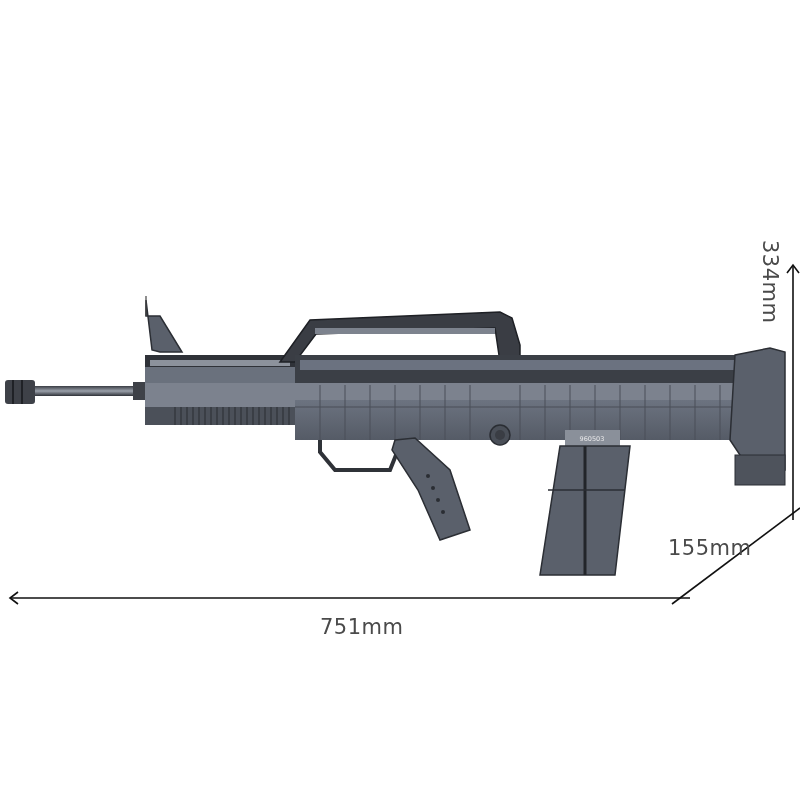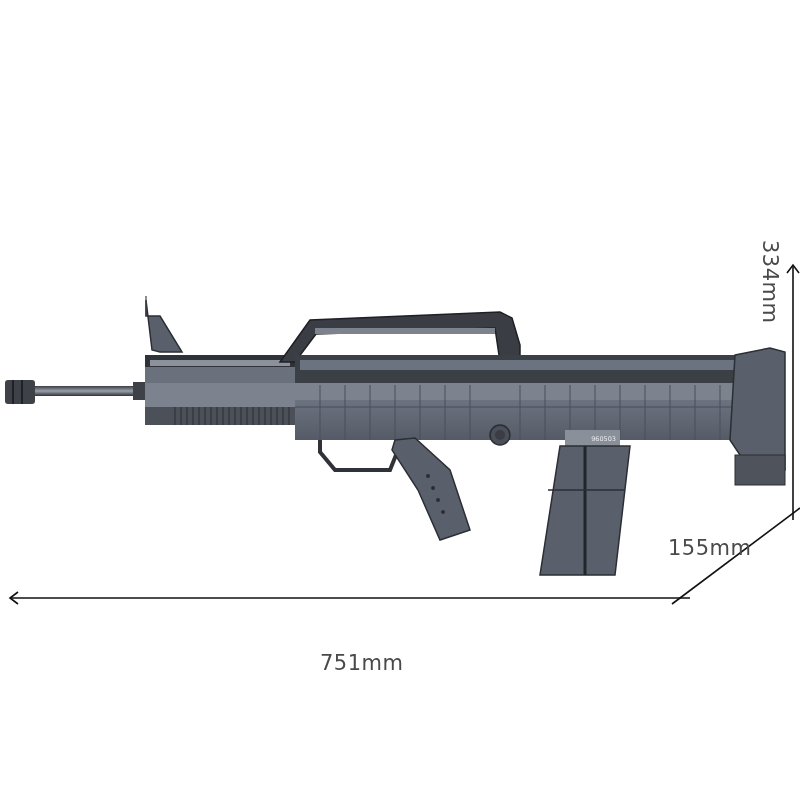--- a/index.html
+++ b/index.html
@@ -1,22 +1,22 @@
 <!DOCTYPE html>
 <html><head>
 <meta charset="utf-8">
 <style>
   html,body{margin:0;padding:0;background:#ffffff;}
   body{width:800px;height:800px;position:relative;overflow:hidden;font-family:"DejaVu Sans","Liberation Sans",sans-serif;}
   .stage{position:absolute;left:0;top:0;width:800px;height:800px;}
   .dim-label{position:absolute;color:#4a4a4a;font-size:21px;letter-spacing:0.5px;}
-  #lbl-length{left:320px;top:615px;margin-top:36px;}
+  #lbl-length{left:320px;top:615px;}
   #lbl-depth{left:668px;top:522px;margin-top:14px;}
   #lbl-height{left:745px;top:240px;transform-origin:0 0;transform:translate(0,0) rotate(90deg);left:782px;top:240px;}
-  .serial{position:absolute;left:568px;top:433px;width:48px;height:12px;font-size:6.5px;color:#e8e8ea;text-align:right;line-height:12px;}
+  .serial{position:absolute;left:568px;top:433px;width:48px;height:12px;font-size:6.5px;color:#e8e8ea;text-align:center;line-height:12px;}
 </style>
 </head>
 <body>
 
 <div class="stage">
   <svg width="800" height="800" viewBox="0 0 800 800">
     <defs>
       <linearGradient id="barrel" x1="0" y1="0" x2="0" y2="1">
         <stop offset="0" stop-color="#3a3d44"></stop>
         <stop offset="0.5" stop-color="#9aa0aa"></stop>

